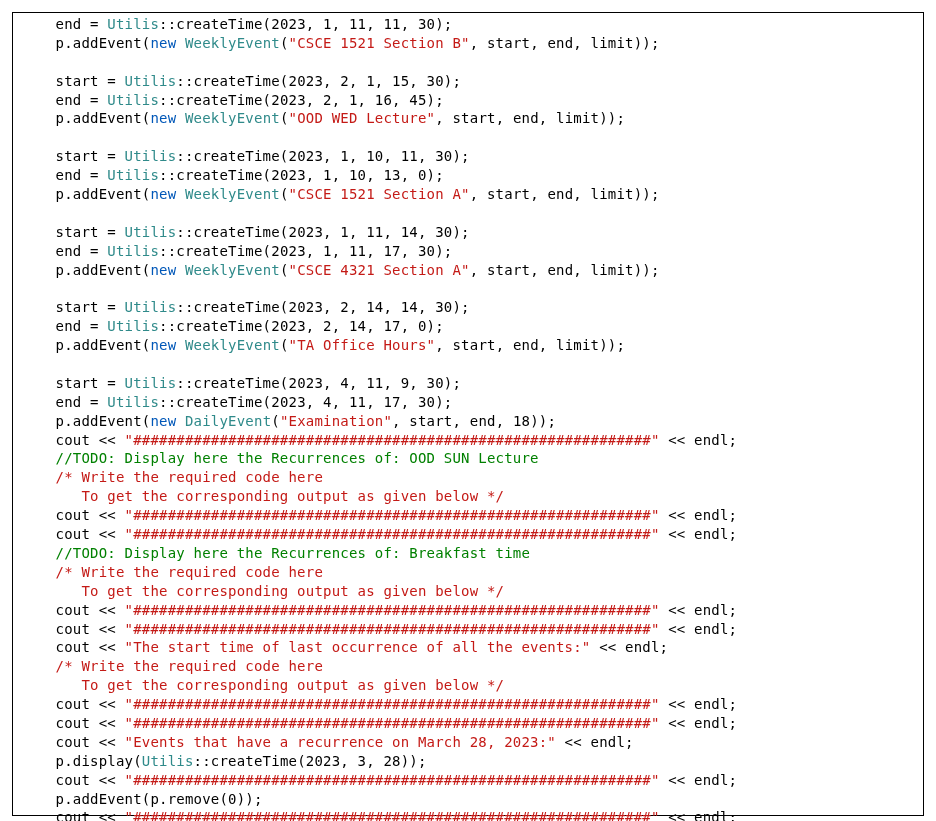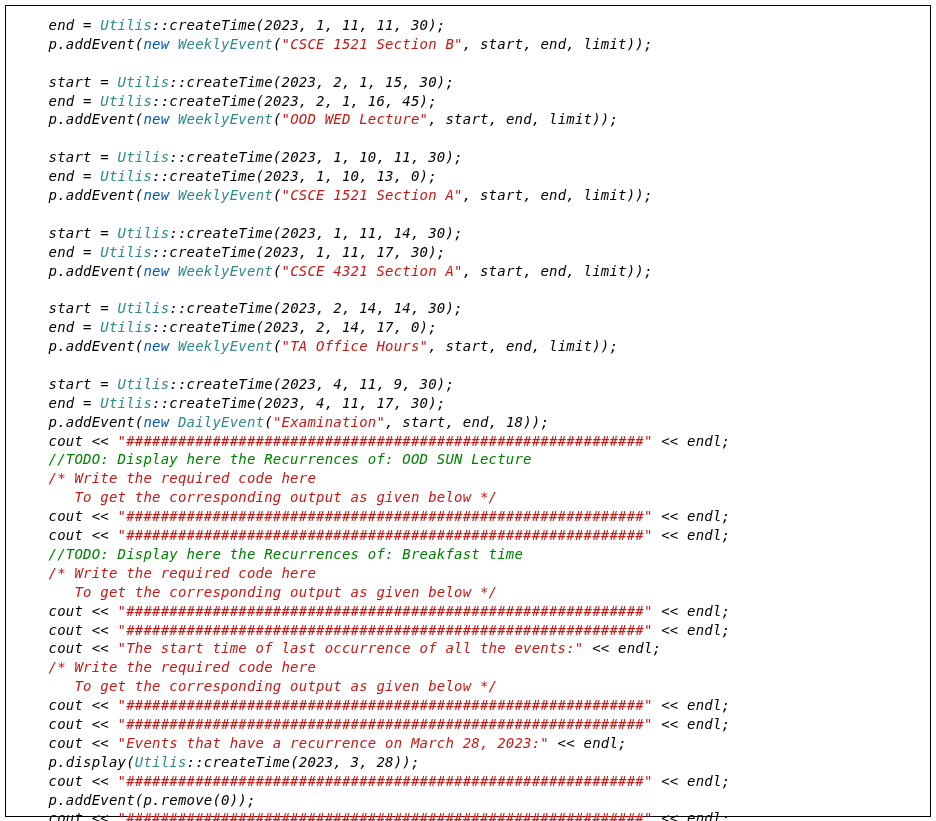--- a/index.html
+++ b/index.html
@@ -1,17 +1,17 @@
 <!DOCTYPE html>
 <html><head>
 <meta charset="utf-8">
 <style>
   html,body{margin:0;padding:0;background:#fff;}
   body{width:936px;height:821px;overflow:hidden;}
-  .frame{border:1px solid #000;margin:5px;padding:10px 8px 0 8px;height:800px;font-style:italic;}
+  .frame{border:1px solid #000;margin:12px;padding:2px 8px 0 8px;height:800px;}
   pre.code{
     font-family:"DejaVu Sans Mono","Menlo","Consolas",monospace;
     font-size:14px;
     line-height:1.35;
     margin:0;
     white-space:pre;
     letter-spacing:0.2px;
   }
   .blk{color:#000;}
   .tcl{color:#2f8a8a;}   

